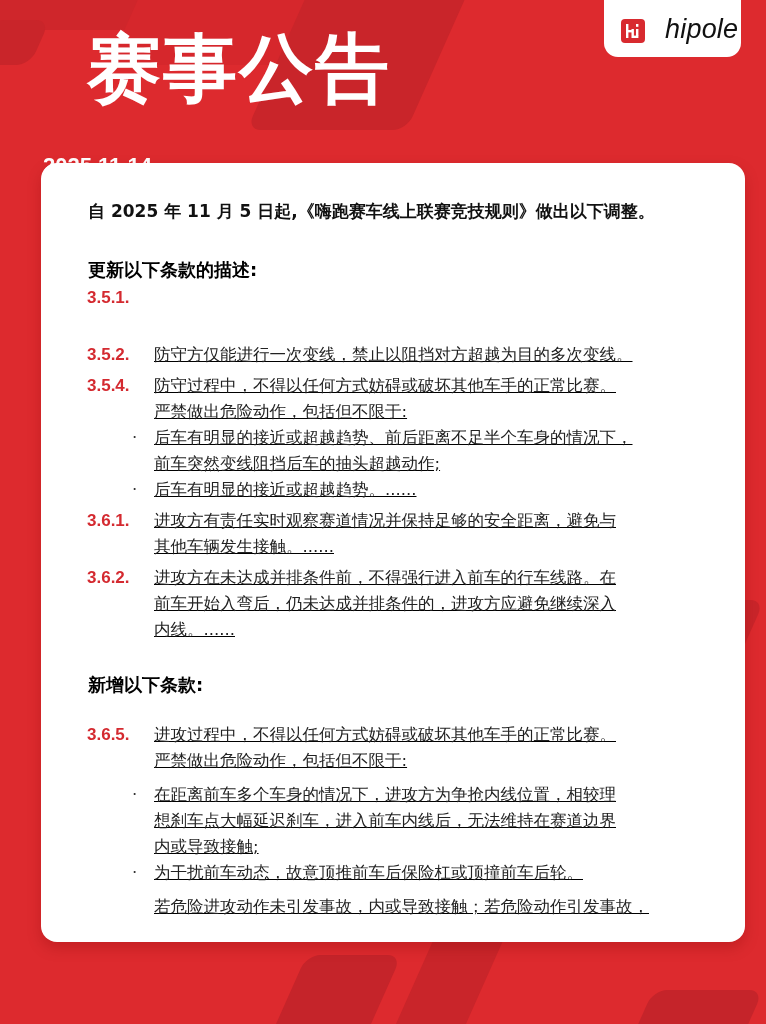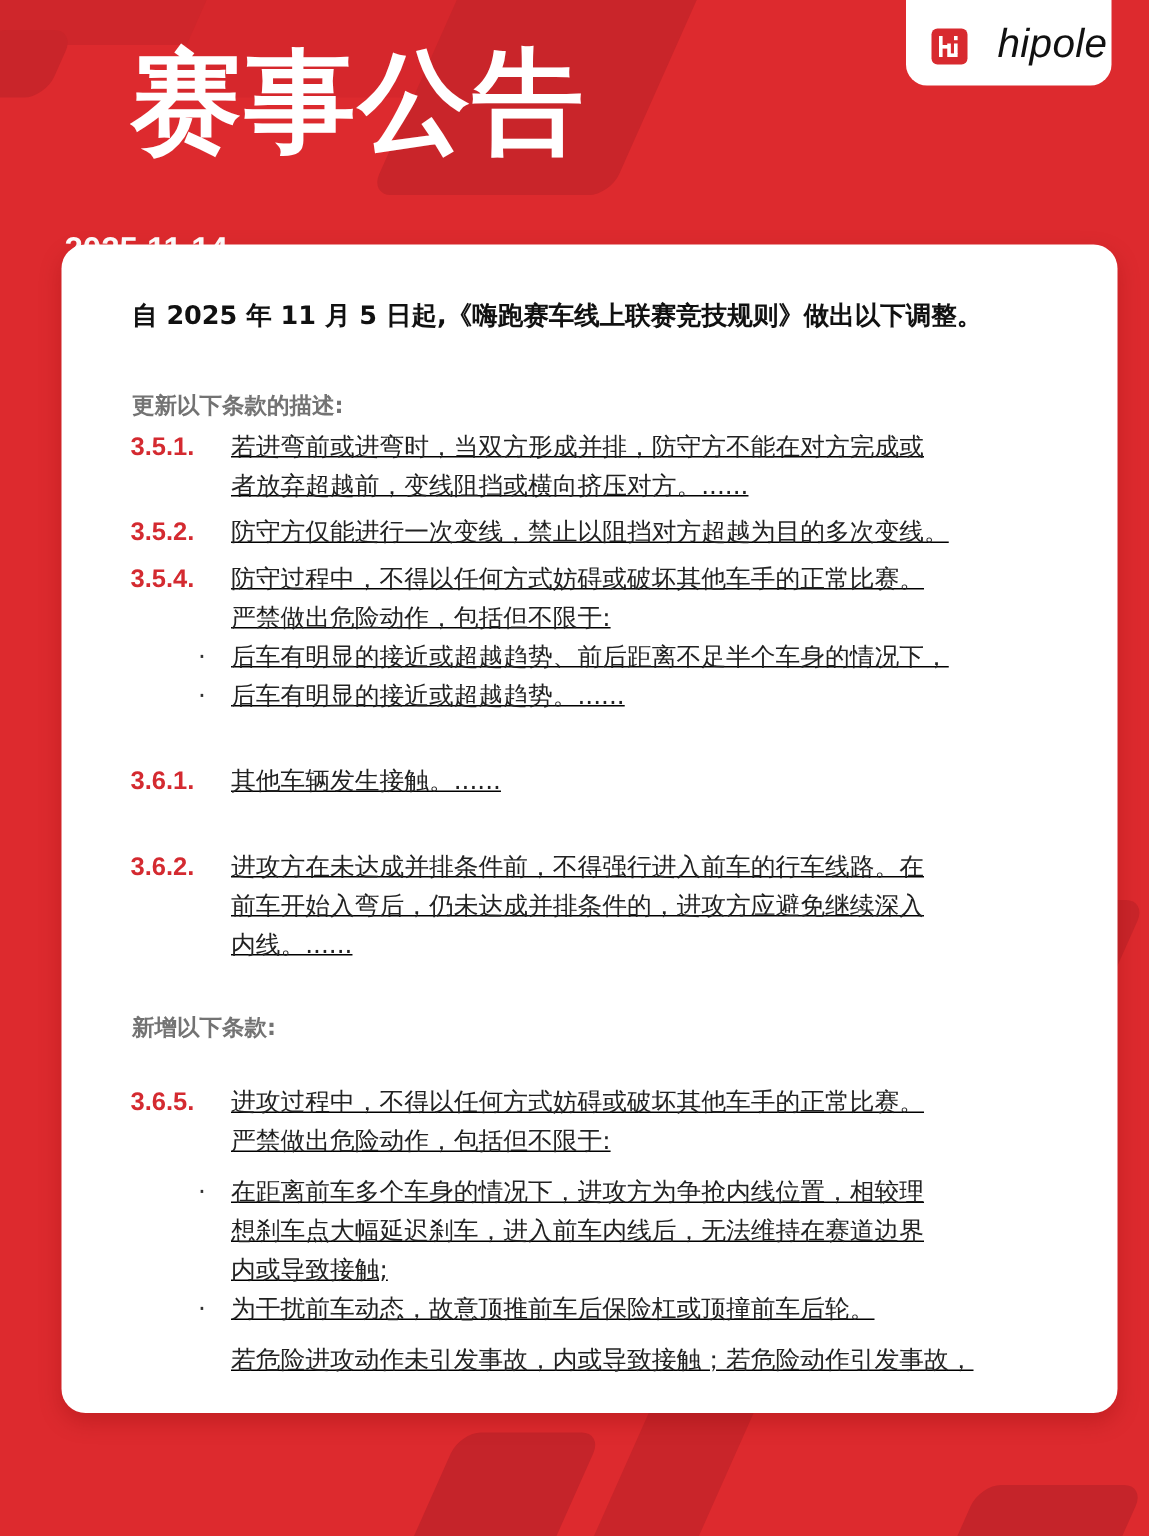--- a/index.html
+++ b/index.html
@@ -51,21 +51,21 @@
     background: #ffffff; border-radius: 16px;
     box-shadow: 0 6px 14px rgba(120, 0, 0, 0.25);
     padding-left: 24px;
   }
   .intro {
     position: absolute; left: 47px; top: 36px;
     font-size: 17px; font-weight: bold; color: #111111; line-height: 24px; white-space: nowrap;
   }
   .section-heading {
     position: absolute; left: 47px;
-    font-size: 15px; font-weight: bold; color: #737373; line-height: 24px;
+    font-size: 18px; font-weight: bold; color: #000000; line-height: 24px;
   }
   .clause { position: absolute; left: 46px; width: 610px; text-decoration: underline; }
   .clause-num {
     position: absolute; left: 0; top: 0;
     color: #d42a30; font-weight: bold; font-size: 17px; line-height: 26px;
     font-family: "Liberation Sans", sans-serif;
   }
   .clause-text {
     margin-left: 67px; font-size: 16.5px; line-height: 26px; color: #222222;
   }
@@ -103,52 +103,50 @@
   <span class="logo-text">hipole</span>
 </div>
 
 <div class="card">
   <div class="intro">自 2025 年 11 月 5 日起,《嗨跑赛车线上联赛竞技规则》做出以下调整。</div>
 
   <div class="section-heading" style="top: 95px;">更新以下条款的描述:</div>
 
   <div class="clause" style="top: 122px;">
     <span class="clause-num">3.5.1.</span>
-    <div class="clause-text">
-      <span class="line">若进弯前或进弯时，当双方形成并排，防守方不能在对方完成或</span>
-      <span class="line">者放弃超越前，变线阻挡或横向挤压对方。......</span>
-    </div>
   </div>
 
   <div class="clause" style="top: 179px;">
     <span class="clause-num">3.5.2.</span>
     <div class="clause-text">
       <span class="line">防守方仅能进行一次变线，禁止以阻挡对方超越为目的多次变线。</span>
     </div>
   </div>
 
   <div class="clause" style="top: 210px;">
     <span class="clause-num">3.5.4.</span>
     <div class="clause-text">
       <span class="line">防守过程中，不得以任何方式妨碍或破坏其他车手的正常比赛。</span>
       <span class="line">严禁做出危险动作，包括但不限于:</span>
     </div>
     <div class="bullet">
       <span class="bullet-dot">·</span>
       <span class="line">后车有明显的接近或超越趋势、前后距离不足半个车身的情况下，</span>
+      <span class="line">前车突然变线阻挡后车的抽头超越动作;</span>
     </div>
     <div class="bullet">
       <span class="bullet-dot">·</span>
       <span class="line">后车有明显的接近或超越趋势。......</span>
     </div>
   </div>
 
   <div class="clause" style="top: 345px;">
     <span class="clause-num">3.6.1.</span>
     <div class="clause-text">
+      <span class="line">进攻方有责任实时观察赛道情况并保持足够的安全距离，避免与</span>
       <span class="line">其他车辆发生接触。......</span>
     </div>
   </div>
 
   <div class="clause" style="top: 402px;">
     <span class="clause-num">3.6.2.</span>
     <div class="clause-text">
       <span class="line">进攻方在未达成并排条件前，不得强行进入前车的行车线路。在</span>
       <span class="line">前车开始入弯后，仍未达成并排条件的，进攻方应避免继续深入</span>
       <span class="line">内线。......</span>

